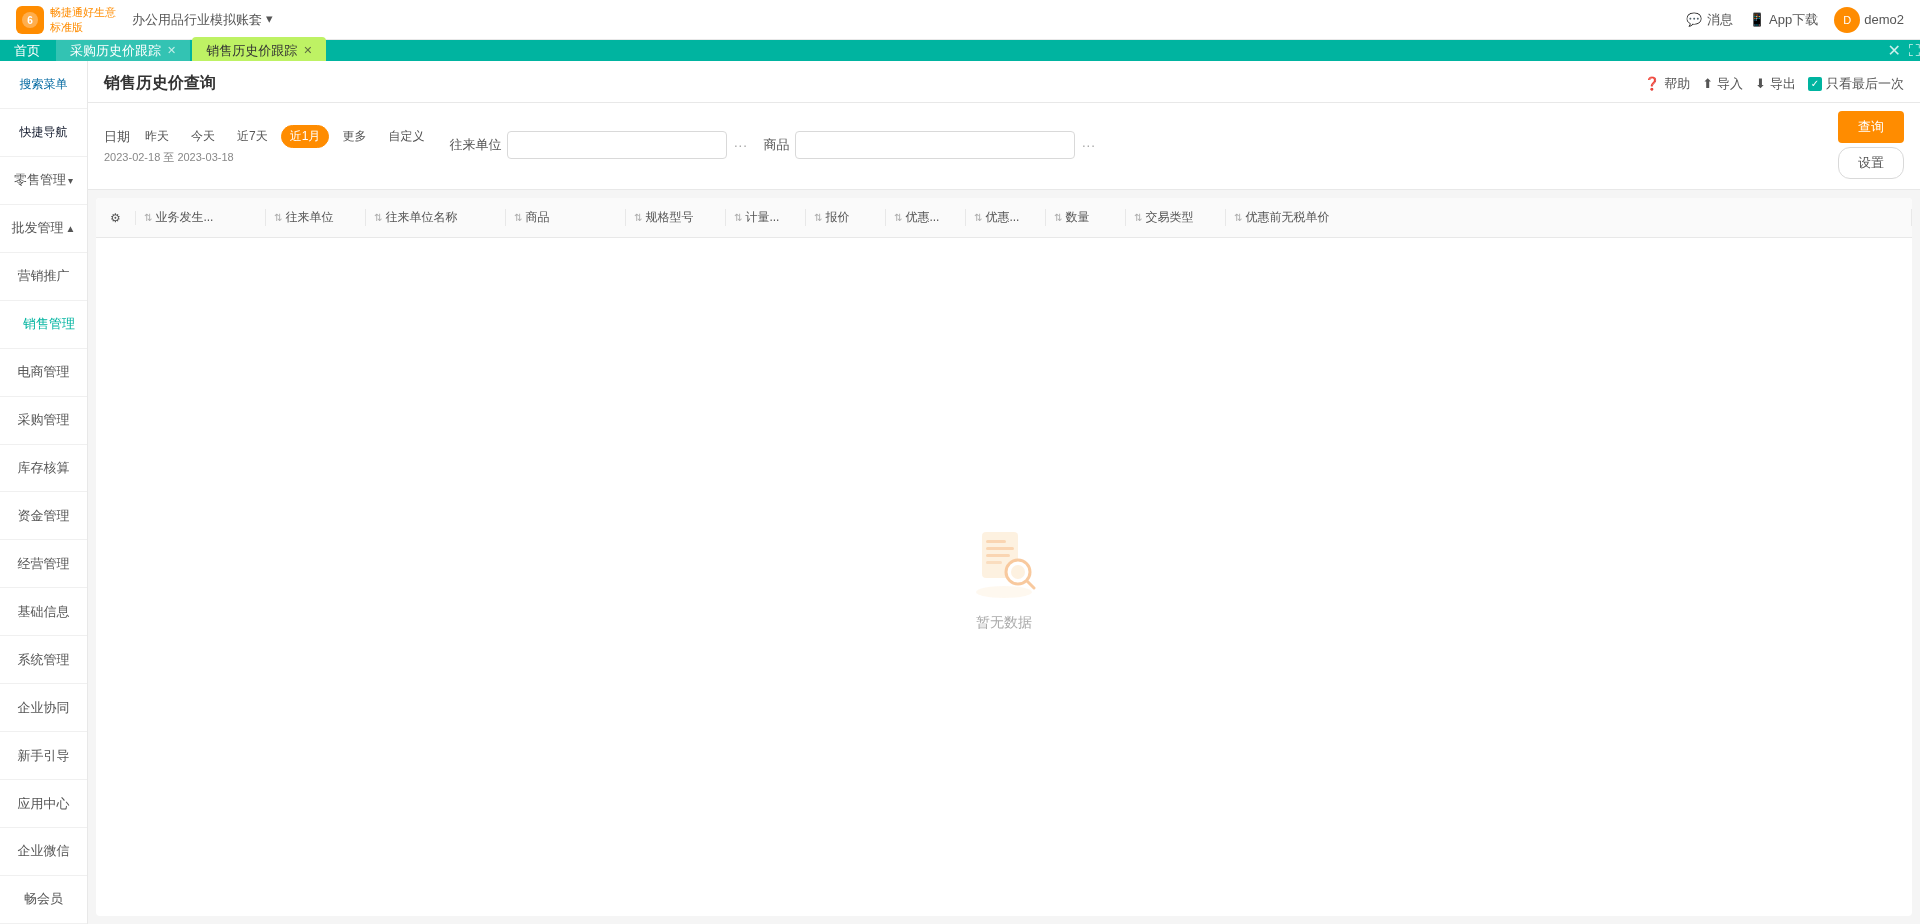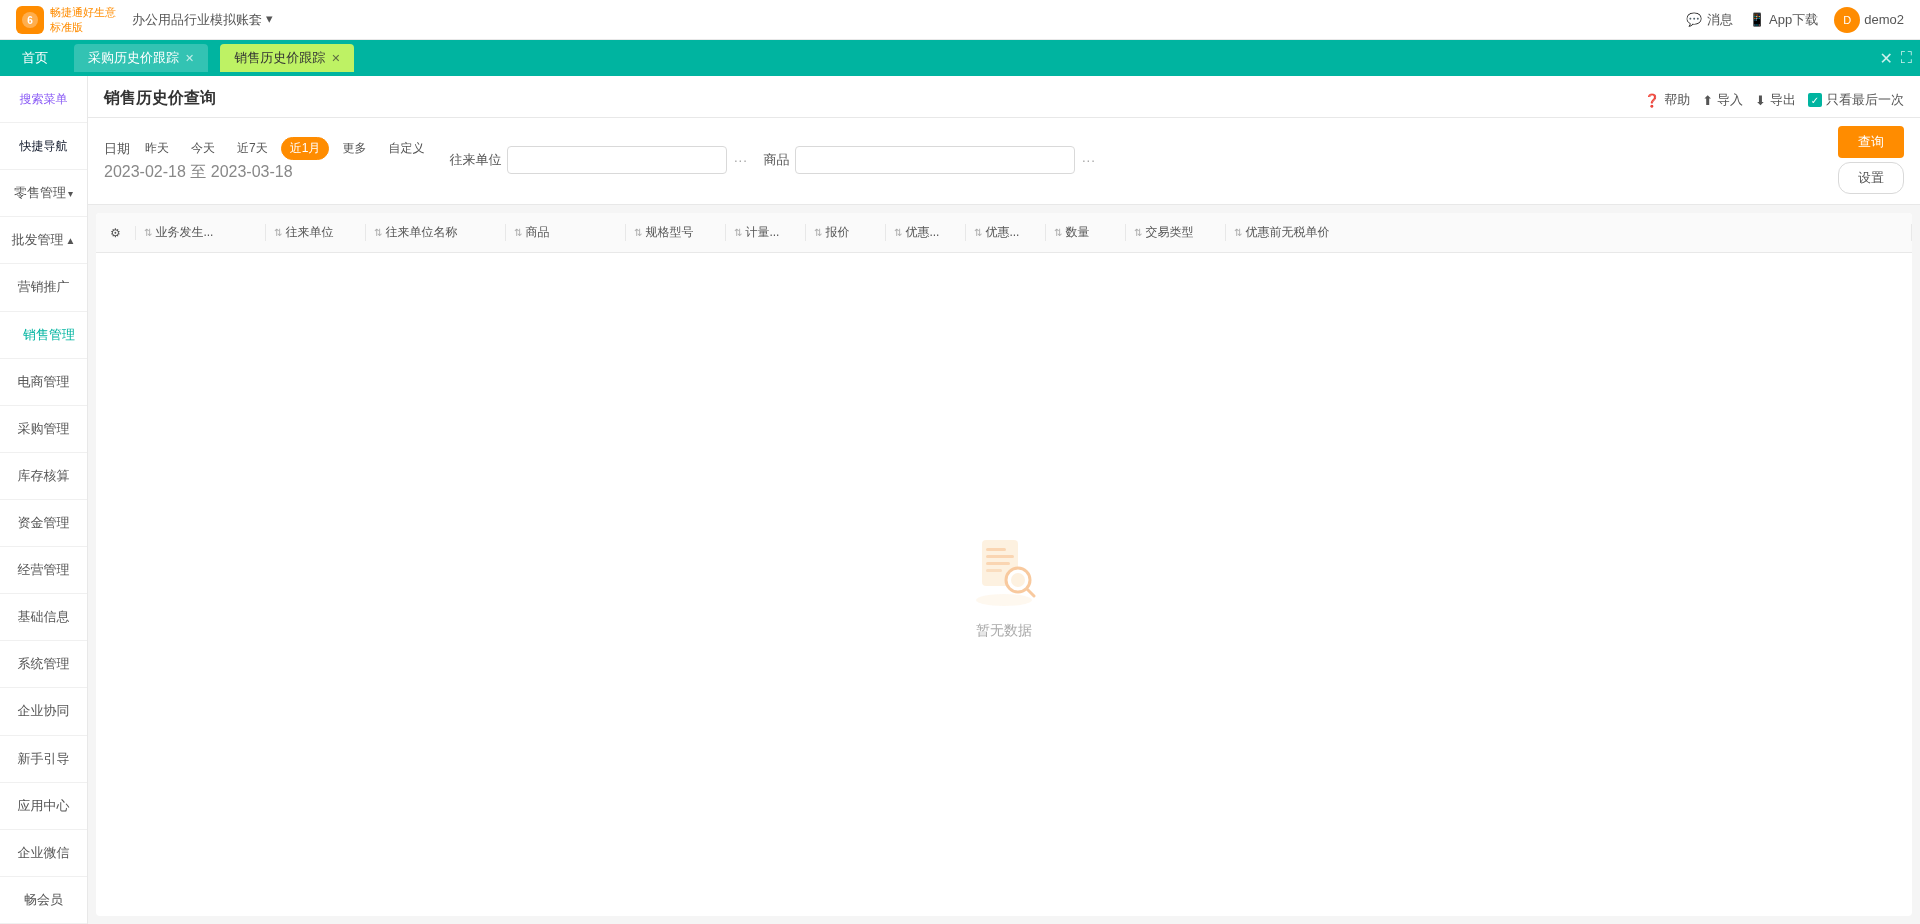--- a/index.html
+++ b/index.html
@@ -10,61 +10,61 @@
     .top-bar-left { display: flex; align-items: center; gap: 8px; }
     .logo-area { display: flex; align-items: center; gap: 6px; }
     .logo-icon { width: 28px; height: 28px; background: #ff8c00; border-radius: 6px; display: flex; align-items: center; justify-content: center; color: white; font-size: 14px; font-weight: bold; }
     .logo-text { font-size: 11px; color: #ff8c00; line-height: 1.3; }
     .app-selector { display: flex; align-items: flex-start; gap: 4px; color: #555; font-size: 13px; padding: 4px 8px; border-radius: 4px; cursor: pointer; }
     .top-bar-right { display: flex; align-items: center; gap: 16px; color: #555; font-size: 13px; }
     .top-bar-right-item { display: flex; align-items: center; gap: 4px; cursor: pointer; }
     .avatar { width: 26px; height: 26px; border-radius: 50%; background: #ff8c00; color: white; display: flex; align-items: center; justify-content: center; font-size: 11px; }
 
     
-    .tab-bar { height: 36px; background: #00b4a0; display: flex; align-items: center; padding: 0 8px; gap: 12px; flex-shrink: 0; }
+    .tab-bar { height: 21px; background: #00b4a0; display: flex; align-items: center; padding: 0 0; gap: 2px; flex-shrink: 0; }
     .tab { height: 28px; padding: 0 14px; border-radius: 4px 4px 0 0; display: flex; align-items: center; gap: 6px; font-size: 13px; cursor: pointer; color: #fff; }
     .tab.home { background: transparent; }
     .tab.active { background: #bef264; color: #333; }
     .tab.inactive { background: rgba(255,255,255,0.2); color: #fff; }
     .tab-close { font-size: 11px; color: inherit; opacity: 0.7; cursor: pointer; }
     .tab-bar-right { margin-left: auto; display: flex; align-items: center; gap: 8px; }
     .tab-bar-btn { color: white; font-size: 16px; cursor: pointer; opacity: 0.8; }
 
     
     .main-layout { display: flex; flex: 1; overflow: hidden; }
 
     
     .sidebar { width: 88px; background: #fff; border-right: 1px solid #e8e8e8; display: flex; flex-direction: column; flex-shrink: 0; overflow-y: auto; }
     .sidebar-item { height: 48px; display: flex; align-items: center; justify-content: center; cursor: pointer; font-size: 13px; color: #555; border-bottom: 1px solid #f0f0f0; text-align: center; padding: 0 4px; }
     .sidebar-item.active { color: #00b4a0; font-weight: 500; padding-left: 15px; }
     .sidebar-item.has-arrow { display: flex; flex-direction: row; justify-content: center; gap: 2px; }
-    .sidebar-search { font-size: 12px; color: #8b5cf6; }
+    .sidebar-search { font-size: 12px; color: #0369a1; }
     .sidebar-nav { font-size: 12px; color: #0f172a; }
     .sidebar-arrow { font-size: 10px; }
 
     
     .content { flex: 1; background: #f5f5f5; display: flex; flex-direction: column; overflow: hidden; }
 
     
-    .page-header { background: #fff; padding: 12px 16px 8px; display: flex; align-items: flex-end; justify-content: space-between; border-bottom: 1px solid #e8e8e8; flex-shrink: 0; }
+    .page-header { background: #fff; padding: 12px 16px 8px; display: flex; align-items: center; justify-content: space-between; border-bottom: 1px solid #e8e8e8; flex-shrink: 0; }
     .page-title { font-size: 16px; font-weight: 600; color: #333; }
     .page-header-actions { display: flex; align-items: center; gap: 12px; font-size: 13px; color: #555; }
     .page-header-actions span { display: flex; align-items: center; gap: 4px; cursor: pointer; }
     .checkbox-label { display: flex; align-items: center; gap: 4px; }
     .checkbox-checked { width: 14px; height: 14px; background: #00b4a0; border-radius: 2px; display: flex; align-items: center; justify-content: center; color: white; font-size: 10px; }
 
     
     .filter-bar { background: #fff; padding: 8px 16px 10px; border-bottom: 1px solid #e8e8e8; flex-shrink: 0; }
     .filter-row { display: flex; align-items: center; gap: 16px; flex-wrap: wrap; }
     .filter-item { display: flex; align-items: center; gap: 6px; }
     .filter-label { color: #555; font-size: 13px; white-space: nowrap; }
     .date-options { display: flex; align-items: center; gap: 4px; }
     .date-btn { padding: 2px 8px; border-radius: 3px; font-size: 12px; cursor: pointer; color: #555; border: 1px solid transparent; }
     .date-btn.active { background: #ff8c00; color: white; border-color: #ff8c00; border-radius: 12px; }
-    .date-range { font-size: 16px; color: #888; margin-top: 2px; }
+    .date-range { font-size: 11px; color: #888; margin-top: 2px; }
     .filter-input { height: 28px; border: 1px solid #d9d9d9; border-radius: 4px; padding: 0 8px; font-size: 12px; width: 200px; outline: none; color: #333; }
     .filter-dots { color: #aaa; font-size: 14px; }
     .query-btn { height: 32px; padding: 0 20px; background: #ff8c00; color: white; border: none; border-radius: 4px; font-size: 13px; cursor: pointer; }
     .settings-btn { height: 32px; padding: 0 16px; background: #fff; color: #555; border: 1px solid #d9d9d9; border-radius: 12px; font-size: 13px; cursor: pointer; }
     .filter-section { display: flex; align-items: flex-start; flex-direction: column; }
 
     
     .table-container { flex: 1; background: #fff; margin: 8px; border-radius: 4px; overflow: hidden; display: flex; flex-direction: column; }
     .table-header { display: flex; align-items: center; background: #fafafa; border-bottom: 1px solid #e8e8e8; height: 40px; flex-shrink: 0; }
     .th { padding: 0 8px; font-size: 12px; color: #555; display: flex; align-items: center; gap: 3px; border-right: 1px solid #e8e8e8; white-space: nowrap; cursor: pointer; }

